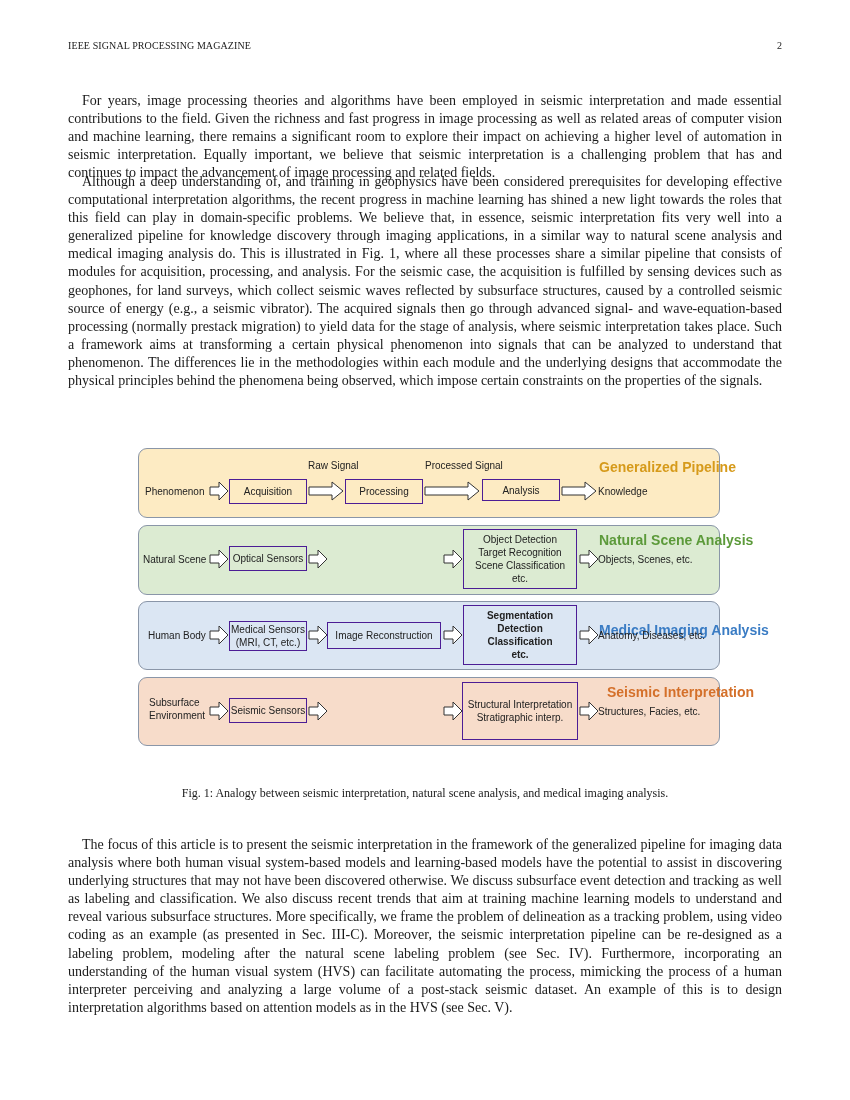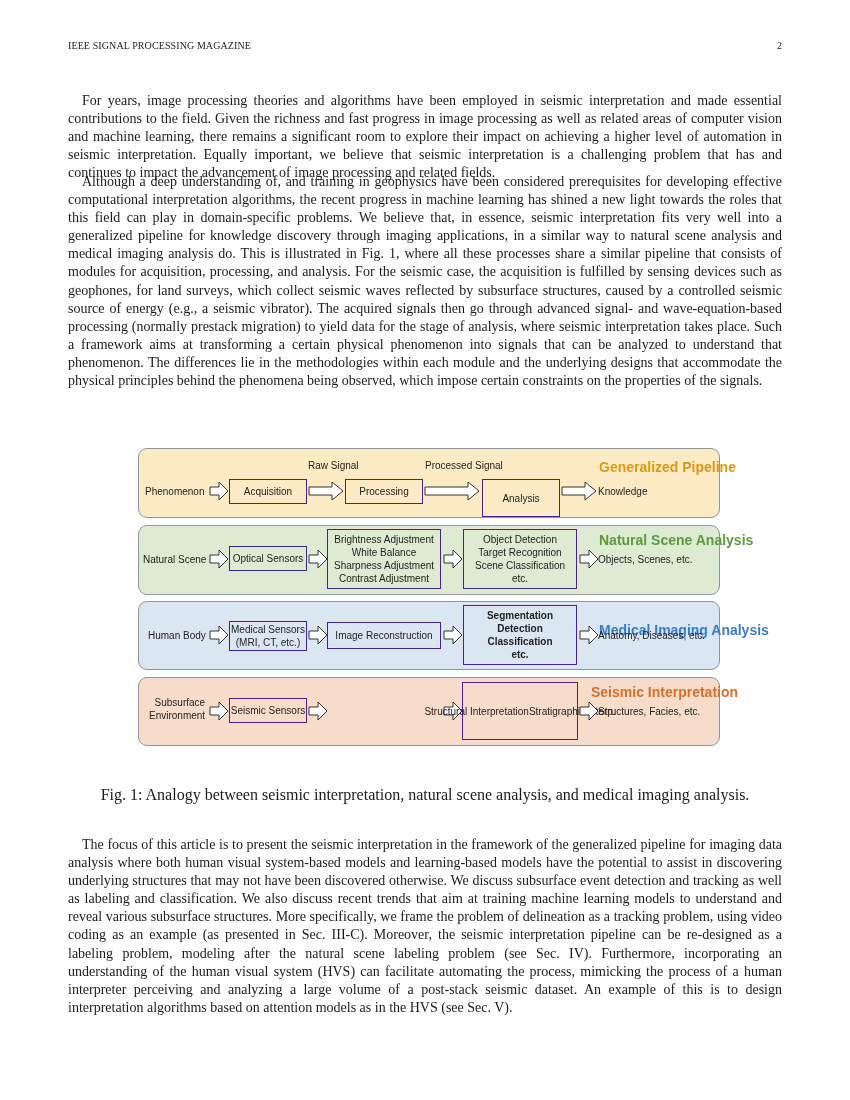--- a/index.html
+++ b/index.html
@@ -4,35 +4,35 @@
   <style>
     html, body { margin: 0; padding: 0; background: #ffffff; }
     body { width: 850px; height: 1100px; position: relative; overflow: hidden; font-family: "Liberation Serif", "DejaVu Serif", serif; color: #1a1a1a; }
     .header { position: absolute; top: 40px; left: 68px; right: 68px; height: 14px; font-size: 10px; letter-spacing: 0.1px; }
     .header .journal { position: absolute; left: 0; top: 0; }
     .header .pagenum { position: absolute; right: 0; top: 0; }
     .para { position: absolute; left: 68px; width: 714px; font-size: 14px; line-height: 18.1px; text-align: justify; text-indent: 14px; margin: 0; }
     #p1 { top: 92px; }
     #p2 { top: 173px; }
     #p3 { top: 836px; }
-    .caption { position: absolute; top: 786px; left: 0; width: 850px; text-align: center; font-size: 16px; }
+    .caption { position: absolute; top: 786px; left: 0; width: 850px; text-align: center; font-size: 12px; }
 
     
     .figure { position: absolute; left: 138px; top: 448px; width: 584px; height: 300px; font-family: "Liberation Sans", "DejaVu Sans", sans-serif; font-size: 10px; color: #222; }
     .panel { position: absolute; left: 0; width: 582px; border: 1px solid #8a96a8; border-radius: 9px; box-sizing: border-box; }
     .panel-gen { top: 0; height: 70px; background: #fdebc3; }
     .panel-nat { top: 77px; height: 70px; background: #dcebd2; }
     .panel-med { top: 153px; height: 69px; background: #dbe6f3; }
     .panel-seis { top: 229px; height: 69px; background: #f7dcca; }
     .ptitle { position: absolute; font-weight: bold; font-size: 14px; white-space: nowrap; }
     .t-gen { color: #d69a1a; }
     .t-nat { color: #5c9a3a; }
     .t-med { color: #3a7cc4; }
     .t-seis { color: #d4702a; }
-    .lbl { position: absolute; white-space: nowrap; text-align: right; line-height: 13px; }
+    .lbl { position: absolute; white-space: nowrap; text-align: left; line-height: 13px; }
     .box { position: absolute; border: 1px solid #4c1d95; box-sizing: border-box; display: flex; align-items: center; justify-content: center; text-align: center; line-height: 13px; white-space: nowrap; }
     .arrow { position: absolute; }
     .arrow svg { display: block; overflow: visible; }
   </style>
 </head>
 <body>
 
 <div class="header">
   <span class="journal">IEEE SIGNAL PROCESSING MAGAZINE</span>
   <span class="pagenum">2</span>
@@ -58,21 +58,21 @@
         <svg width="36" height="20">
           <path d="M1,6 H24 V1 L35,10 L24,19 V14 H1 Z" fill="#fff" stroke="#333" stroke-width="1"></path>
         </svg>
       </div>
     <div class="box" style="left:206px; top:30px; width:78px; height:25px;">Processing</div>
     <div class="arrow" style="left:285px; top:32px;">
         <svg width="56" height="20">
           <path d="M1,6 H44 V1 L55,10 L44,19 V14 H1 Z" fill="#fff" stroke="#333" stroke-width="1"></path>
         </svg>
       </div>
-    <div class="box" style="left:343px; top:30px; width:78px; height:38px;">Analysis</div>
+    <div class="box" style="left:343px; top:30px; width:78px; height:22px;">Analysis</div>
     <div class="arrow" style="left:422px; top:32px;">
         <svg width="36" height="20">
           <path d="M1,6 H24 V1 L35,10 L24,19 V14 H1 Z" fill="#fff" stroke="#333" stroke-width="1"></path>
         </svg>
       </div>
     <span class="lbl" style="left:459px; top:36px;">Knowledge</span>
   </div>
 
   <div class="panel panel-nat" style="background: rgb(220, 235, 210);">
     <span class="ptitle t-nat" style="left: 460px; top: 6px; color: rgb(92, 154, 58);">Natural Scene Analysis</span>
@@ -81,26 +81,20 @@
         <svg width="20" height="20">
           <path d="M1,6 H10 V1 L19,10 L10,19 V14 H1 Z" fill="#fff" stroke="#333" stroke-width="1"></path>
         </svg>
       </div>
     <div class="box" style="left:90px; top:20px; width:78px; height:25px;">Optical Sensors</div>
     <div class="arrow" style="left:169px; top:23px;">
         <svg width="20" height="20">
           <path d="M1,6 H10 V1 L19,10 L10,19 V14 H1 Z" fill="#fff" stroke="#333" stroke-width="1"></path>
         </svg>
       </div>
-    <div class="box" style="left:188px; top:3px; width:114px; height:60px; flex-direction:column;">
-      <span>Brightness Adjustment</span>
-      <span>White Balance</span>
-      <span>Sharpness Adjustment</span>
-      <span>Contrast Adjustment</span>
-    </div>
     <div class="arrow" style="left:304px; top:23px;">
         <svg width="20" height="20">
           <path d="M1,6 H10 V1 L19,10 L10,19 V14 H1 Z" fill="#fff" stroke="#333" stroke-width="1"></path>
         </svg>
       </div>
     <div class="box" style="left:324px; top:3px; width:114px; height:60px; flex-direction:column;">
       <span>Object Detection</span>
       <span>Target Recognition</span>
       <span>Scene Classification</span>
       <span>etc.</span>
@@ -144,42 +138,42 @@
     </div>
     <div class="arrow" style="left:440px; top:23px;">
         <svg width="20" height="20">
           <path d="M1,6 H10 V1 L19,10 L10,19 V14 H1 Z" fill="#fff" stroke="#333" stroke-width="1"></path>
         </svg>
       </div>
     <span class="lbl" style="left:459px; top:27px;">Anatomy, Diseases, etc.</span>
   </div>
 
   <div class="panel panel-seis" style="background: rgb(247, 220, 202);">
-    <span class="ptitle t-seis" style="left: 452px; top: 6px; color: rgb(212, 112, 42);">Seismic Interpretation</span>
+    <span class="ptitle t-seis" style="left: 468px; top: 6px; color: rgb(212, 112, 42);">Seismic Interpretation</span>
     <div class="lbl" style="left:10px; top:18px; display:flex; flex-direction:column;">
       <span>Subsurface</span>
       <span>Environment</span>
     </div>
     <div class="arrow" style="left:70px; top:23px;">
         <svg width="20" height="20">
           <path d="M1,6 H10 V1 L19,10 L10,19 V14 H1 Z" fill="#fff" stroke="#333" stroke-width="1"></path>
         </svg>
       </div>
     <div class="box" style="left:90px; top:20px; width:78px; height:25px;">Seismic Sensors</div>
     <div class="arrow" style="left:169px; top:23px;">
         <svg width="20" height="20">
           <path d="M1,6 H10 V1 L19,10 L10,19 V14 H1 Z" fill="#fff" stroke="#333" stroke-width="1"></path>
         </svg>
       </div>
     <div class="arrow" style="left:304px; top:23px;">
         <svg width="20" height="20">
           <path d="M1,6 H10 V1 L19,10 L10,19 V14 H1 Z" fill="#fff" stroke="#333" stroke-width="1"></path>
         </svg>
       </div>
-    <div class="box" style="left:323px; top:4px; width:116px; height:58px; flex-direction:row;">
+    <div class="box" style="left:323px; top:4px; width:116px; height:58px; flex-direction:column;">
       <span>Structural Interpretation</span>
       <span>Stratigraphic interp.</span>
     </div>
     <div class="arrow" style="left:440px; top:23px;">
         <svg width="20" height="20">
           <path d="M1,6 H10 V1 L19,10 L10,19 V14 H1 Z" fill="#fff" stroke="#333" stroke-width="1"></path>
         </svg>
       </div>
     <span class="lbl" style="left:459px; top:27px;">Structures, Facies, etc.</span>
   </div>

